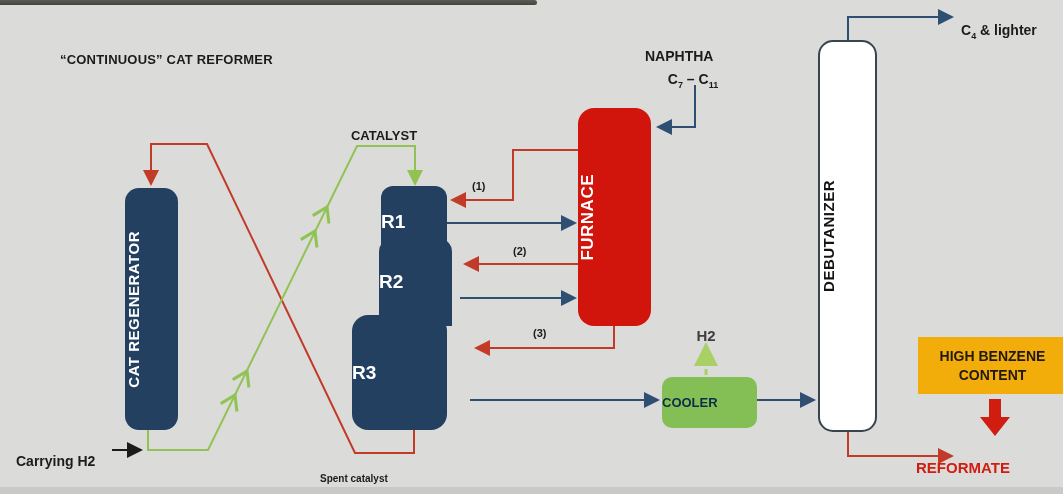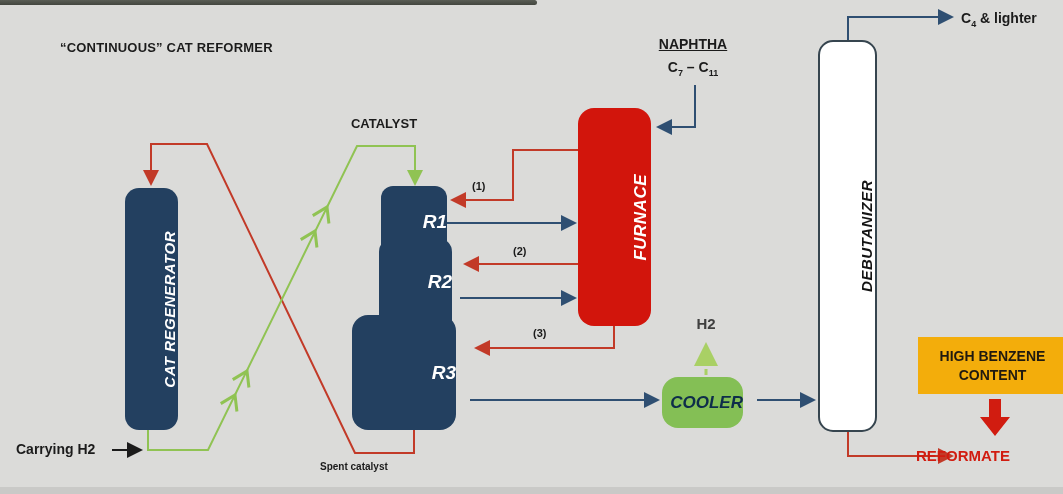--- a/index.html
+++ b/index.html
@@ -9,40 +9,39 @@
     font-family:"Liberation Sans","DejaVu Sans",sans-serif;
   }
   .abs{position:absolute;}
   #top-bar{
     left:0;top:0;width:537px;height:5px;
     background:linear-gradient(#5a5d55,#43463f);
     border-radius:0 3px 3px 0;
   }
   #bottom-strip{left:0;top:487px;width:1063px;height:7px;background:#c9c9c7;}
   #lines{left:0;top:0;width:1063px;height:494px;}
-  .lbl{color:#1b1b1b;font-weight:bold;white-space:nowrap;}
+  .lbl{color:#1b1b1b;font-weight:bold;white-space:nowrap;margin-top:12px;}
   #title{left:60px;top:40px;font-size:13px;letter-spacing:.2px;}
   #catalyst-label{left:338px;top:116px;width:92px;text-align:center;font-size:13px;}
-  #naphtha-label{left:645px;top:36px;width:96px;text-align:center;font-size:14px;text-decoration:underline;}
+  #naphtha-label{left:645px;top:36px;width:96px;text-align:left;font-size:14px;}
   #naphtha-formula{left:645px;top:59px;width:96px;text-align:center;font-size:14px;}
   #naphtha-formula sub,#c4-label sub{font-size:9px;}
   #h2-label{left:684px;top:315px;width:44px;text-align:center;font-size:15px;color:#404040;}
   #c4-label{left:961px;top:10px;font-size:14px;}
   #reformate-label{left:916px;top:447px;font-size:15px;color:#d11c10;}
   #spent-label{left:320px;top:461px;font-size:10px;}
   #carrying-label{left:16px;top:441px;font-size:14px;}
   .stream-num{font-size:11px;color:#1b1b1b;font-weight:bold;}
   #stream-1{left:472px;top:180px;}
   #stream-2{left:513px;top:245px;}
   #stream-3{left:533px;top:327px;}
 
   .vessel{
-    display:flex;align-items:center;justify-content:flex-end;
+    display:flex;align-items:center;justify-content:flex-start;
     box-sizing:border-box;
-    font-style:italic;
   }
   .vtext{
     writing-mode:vertical-rl;transform:rotate(180deg);
     font-weight:bold;white-space:nowrap;letter-spacing:.5px;
   }
   #cat-regenerator{
     left:125px;top:188px;width:53px;height:242px;
     background:#234060;border-radius:14px;color:#fff;font-size:15px;
   }
   #furnace{
@@ -50,24 +49,24 @@
     background:#d2150c;border-radius:16px;color:#fff;font-size:17px;
   }
   #debutanizer{
     left:818px;top:40px;width:59px;height:392px;
     background:#ffffff;border:2px solid #36454f;border-radius:15px;
     color:#141414;font-size:15px;
   }
   .reactor{background:#234060;color:#fff;font-weight:bold;font-size:19px;}
   #reactor-r1{left:381px;top:186px;width:66px;height:72px;border-radius:12px 12px 0 0;}
   #reactor-r2{left:379px;top:238px;width:73px;height:88px;border-radius:14px 14px 0 0;}
-  #reactor-r3{left:352px;top:315px;width:104px;height:115px;border-radius:16px;}
+  #reactor-r3{left:352px;top:315px;width:95px;height:115px;border-radius:16px;}
   #cooler{
-    left:662px;top:377px;width:81px;height:51px;
-    background:#84bf55;border-radius:16px;color:#0e2d4a;font-size:17px;font-weight:bold;
+    left:662px;top:377px;width:95px;height:51px;
+    background:#84bf55;border-radius:10px;color:#0e2d4a;font-size:13px;font-weight:bold;
   }
   #benzene-box{
     left:918px;top:337px;width:149px;height:57px;
     background:#f3ad0b;display:flex;flex-direction:column;align-items:center;justify-content:center;
     color:#201a10;font-size:14px;font-weight:bold;line-height:19px;
   }
 </style>
 </head>
 <body>
 

